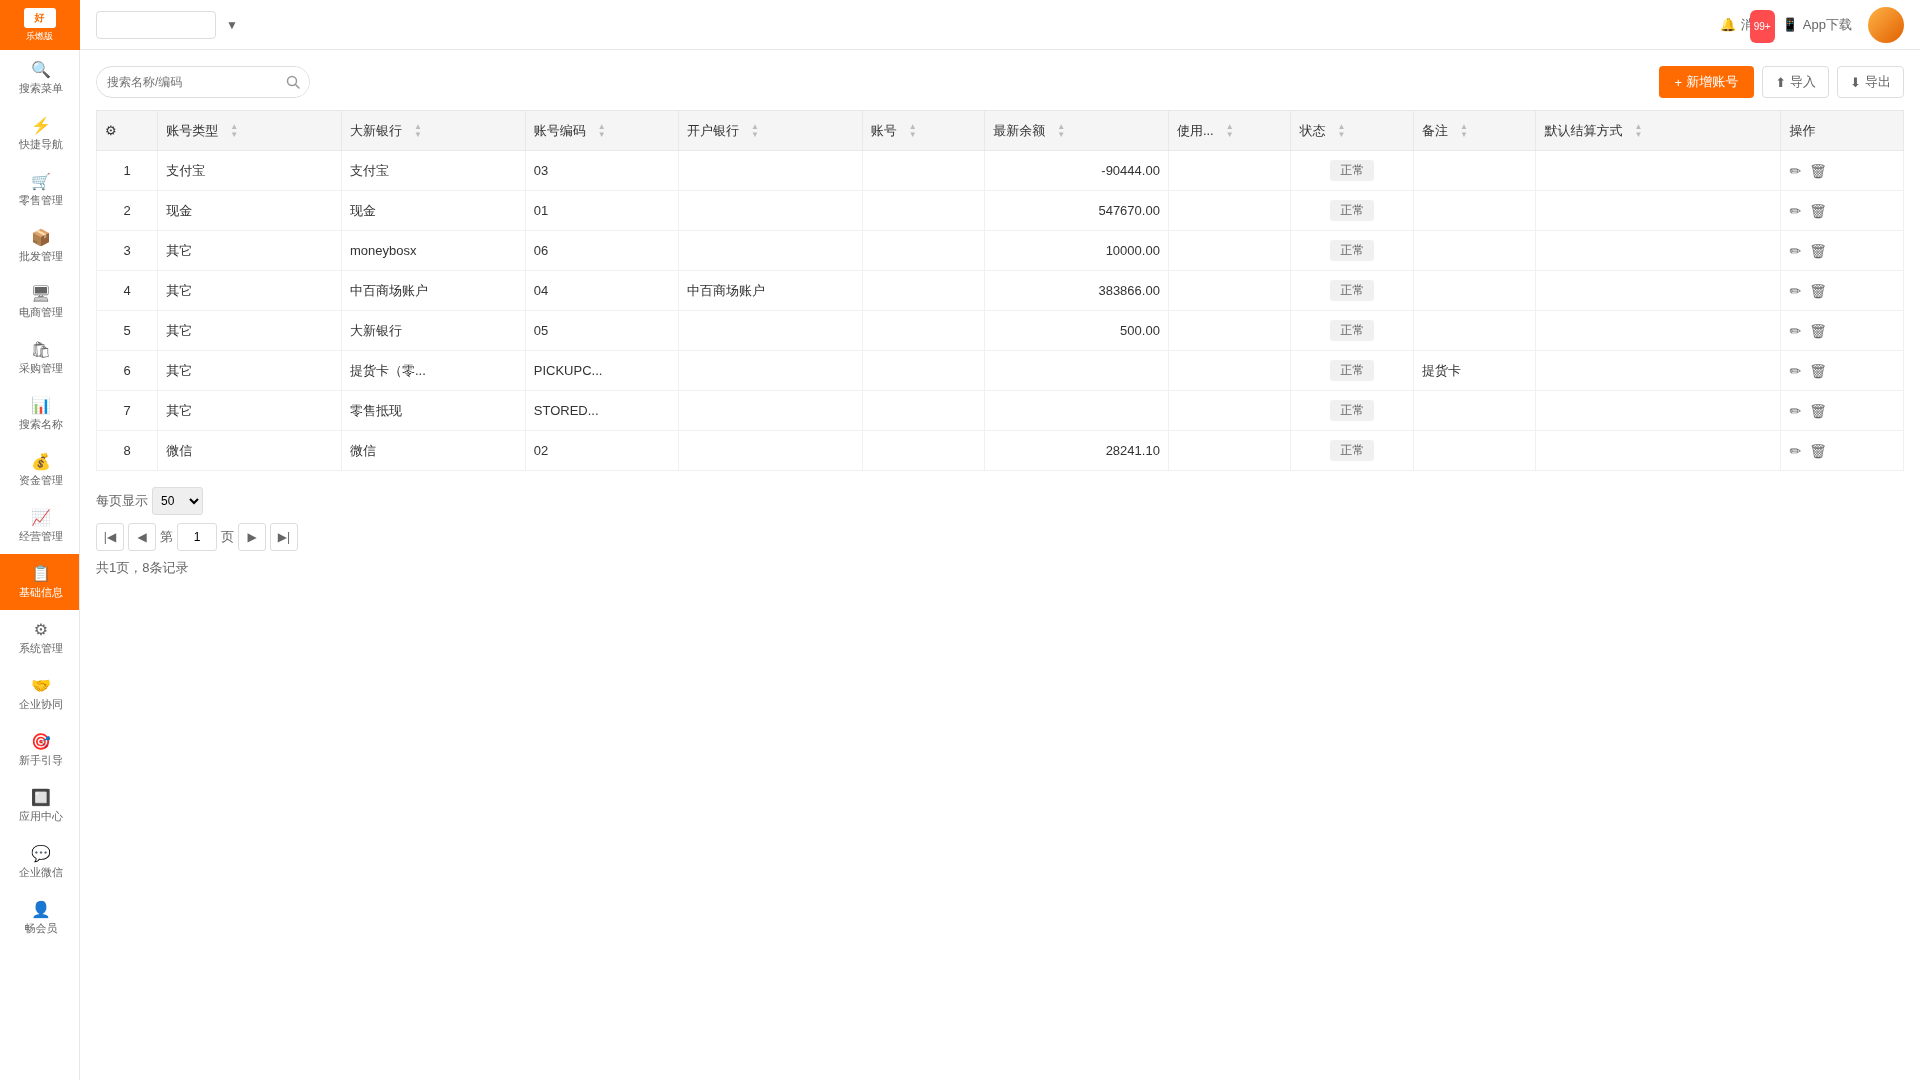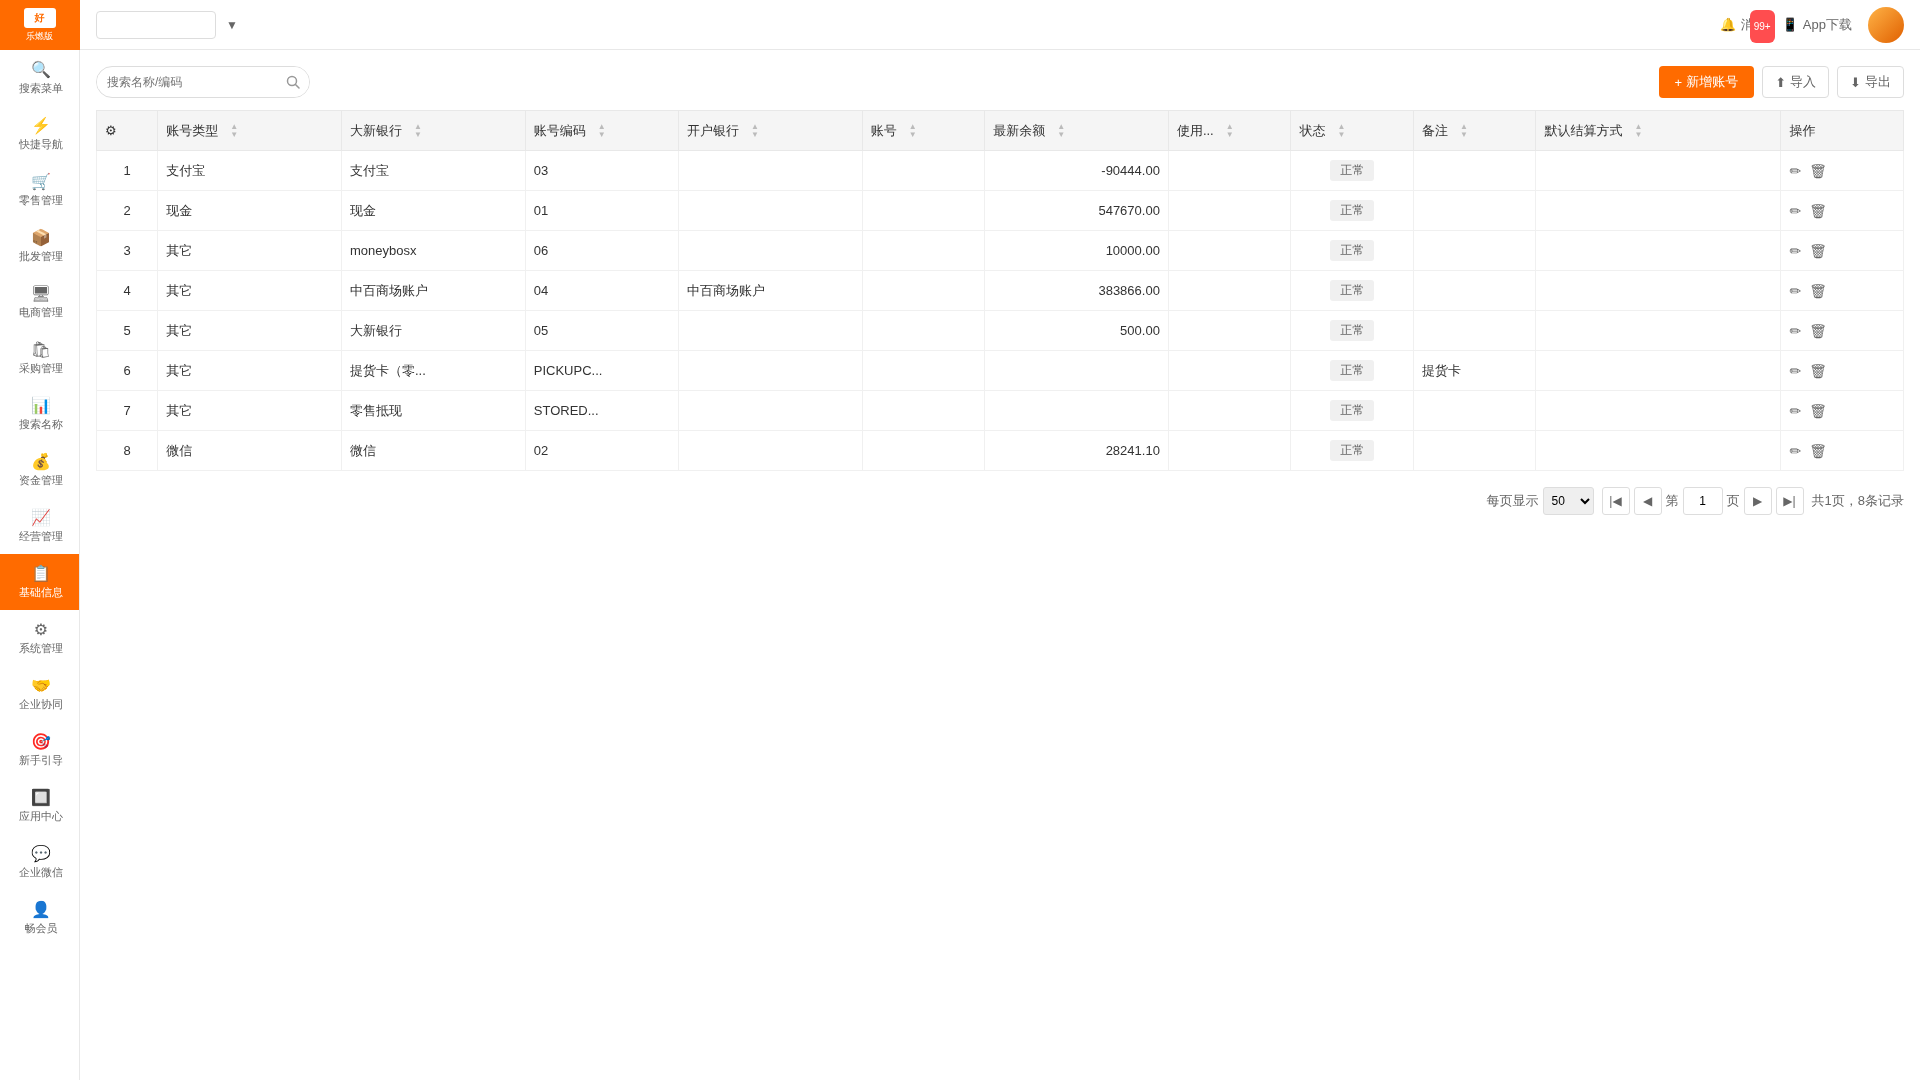--- a/index.html
+++ b/index.html
@@ -295,26 +295,26 @@
       color: #666;
       font-size: 12px;
     }
     .action-btns { display: flex; gap: 8px; }
     .action-btn { cursor: pointer; color: #666; font-size: 14px; }
     .settings-col { width: 32px; text-align: center; }
 
     
     .pagination {
       display: flex;
-      align-items: center;
       justify-content: flex-end;
       padding: 16px 0 0;
       gap: 8px;
       font-size: 13px;
       color: #666;
+      flex-direction: column;
     }
     .pagination-size {
       display: flex;
       align-items: center;
       gap: 4px;
     }
     .pagination-size select {
       height: 28px;
       border: 1px solid #ddd;
       border-radius: 3px;

